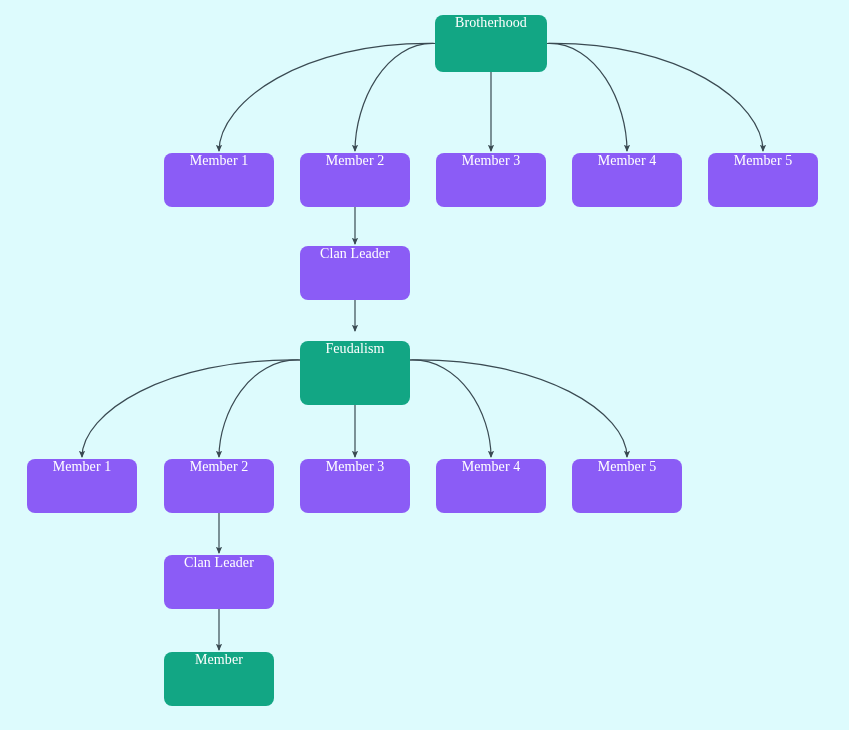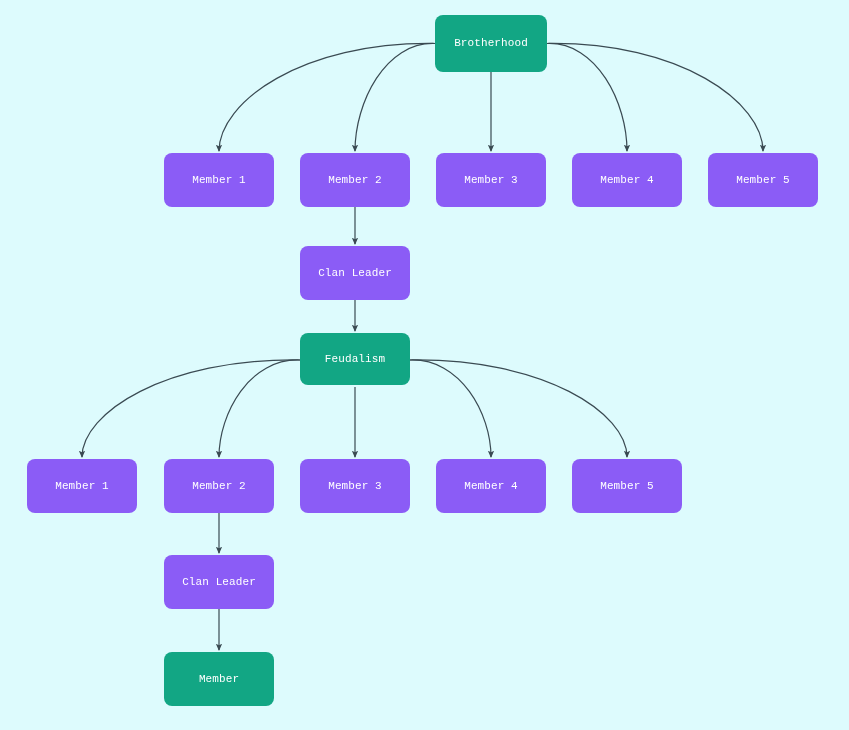--- a/index.html
+++ b/index.html
@@ -24,26 +24,26 @@
     left: 0;
     top: 0;
     width: 849px;
     height: 730px;
     pointer-events: none;
   }
   .node {
     position: absolute;
     box-sizing: border-box;
     display: flex;
-    align-items: center;
+    align-items: flex-start;
     justify-content: center;
     border-radius: 8px;
     color: #ffffff;
-    font-size: 11px;
-    font-family: Liberation Mono, monospace;
+    font-size: 14px;
+    font-family: Liberation Serif, serif;
     letter-spacing: 0.1px;
     text-align: center;
     line-height: 1.1;
     user-select: none;
   }
   .node-primary {
     background: #12a684;
   }
   .node-secondary {
     background: #8b5cf6;
@@ -91,21 +91,21 @@
       </div>
       <div class="node node-secondary" id="node-b-member-4" style="left: 572px; top: 153px; width: 110px; height: 54px;">
         <span>Member 4</span>
       </div>
       <div class="node node-secondary" id="node-b-member-5" style="left: 708px; top: 153px; width: 110px; height: 54px;">
         <span>Member 5</span>
       </div>
       <div class="node node-secondary" id="node-b-clan-leader" style="left: 300px; top: 246px; width: 110px; height: 54px;">
         <span>Clan Leader</span>
       </div>
-      <div class="node node-primary" id="node-feudalism" style="left: 300px; top: 333px; width: 110px; height: 52px;">
+      <div class="node node-primary" id="node-feudalism" style="left: 300px; top: 341px; width: 110px; height: 64px;">
         <span>Feudalism</span>
       </div>
       <div class="node node-secondary" id="node-f-member-1" style="left: 27px; top: 459px; width: 110px; height: 54px;">
         <span>Member 1</span>
       </div>
       <div class="node node-secondary" id="node-f-member-2" style="left: 164px; top: 459px; width: 110px; height: 54px;">
         <span>Member 2</span>
       </div>
       <div class="node node-secondary" id="node-f-member-3" style="left: 300px; top: 459px; width: 110px; height: 54px;">
         <span>Member 3</span>

